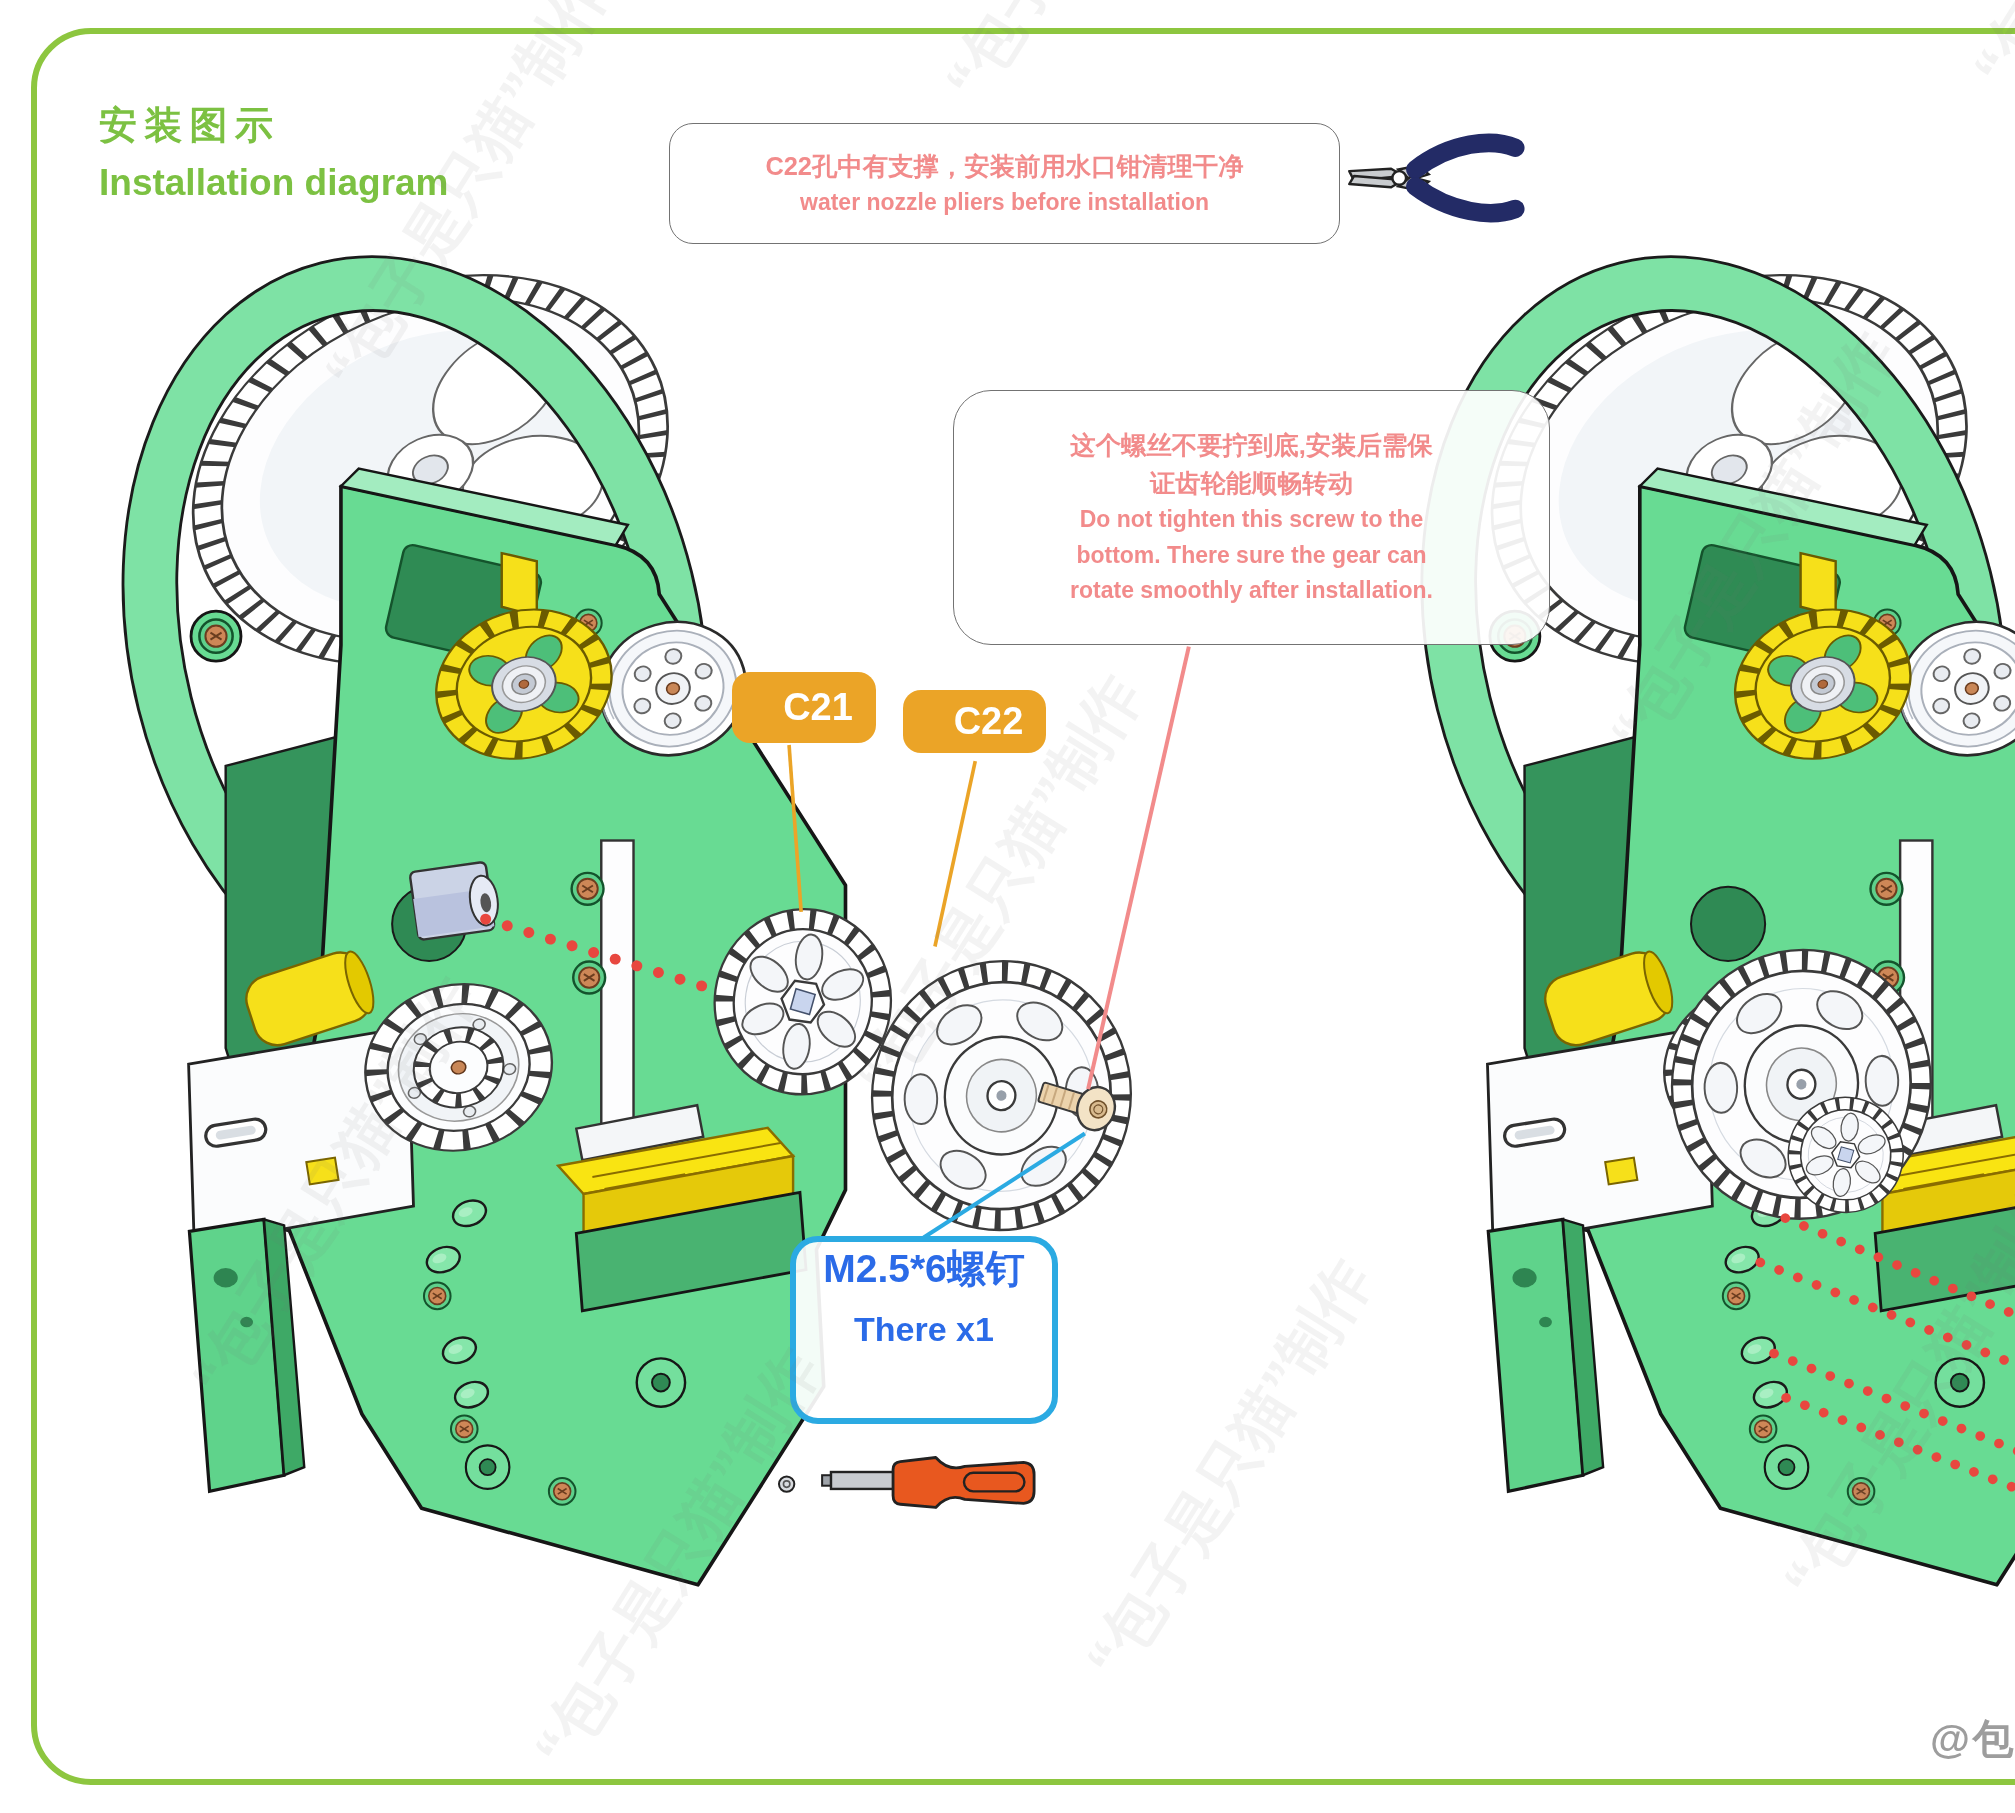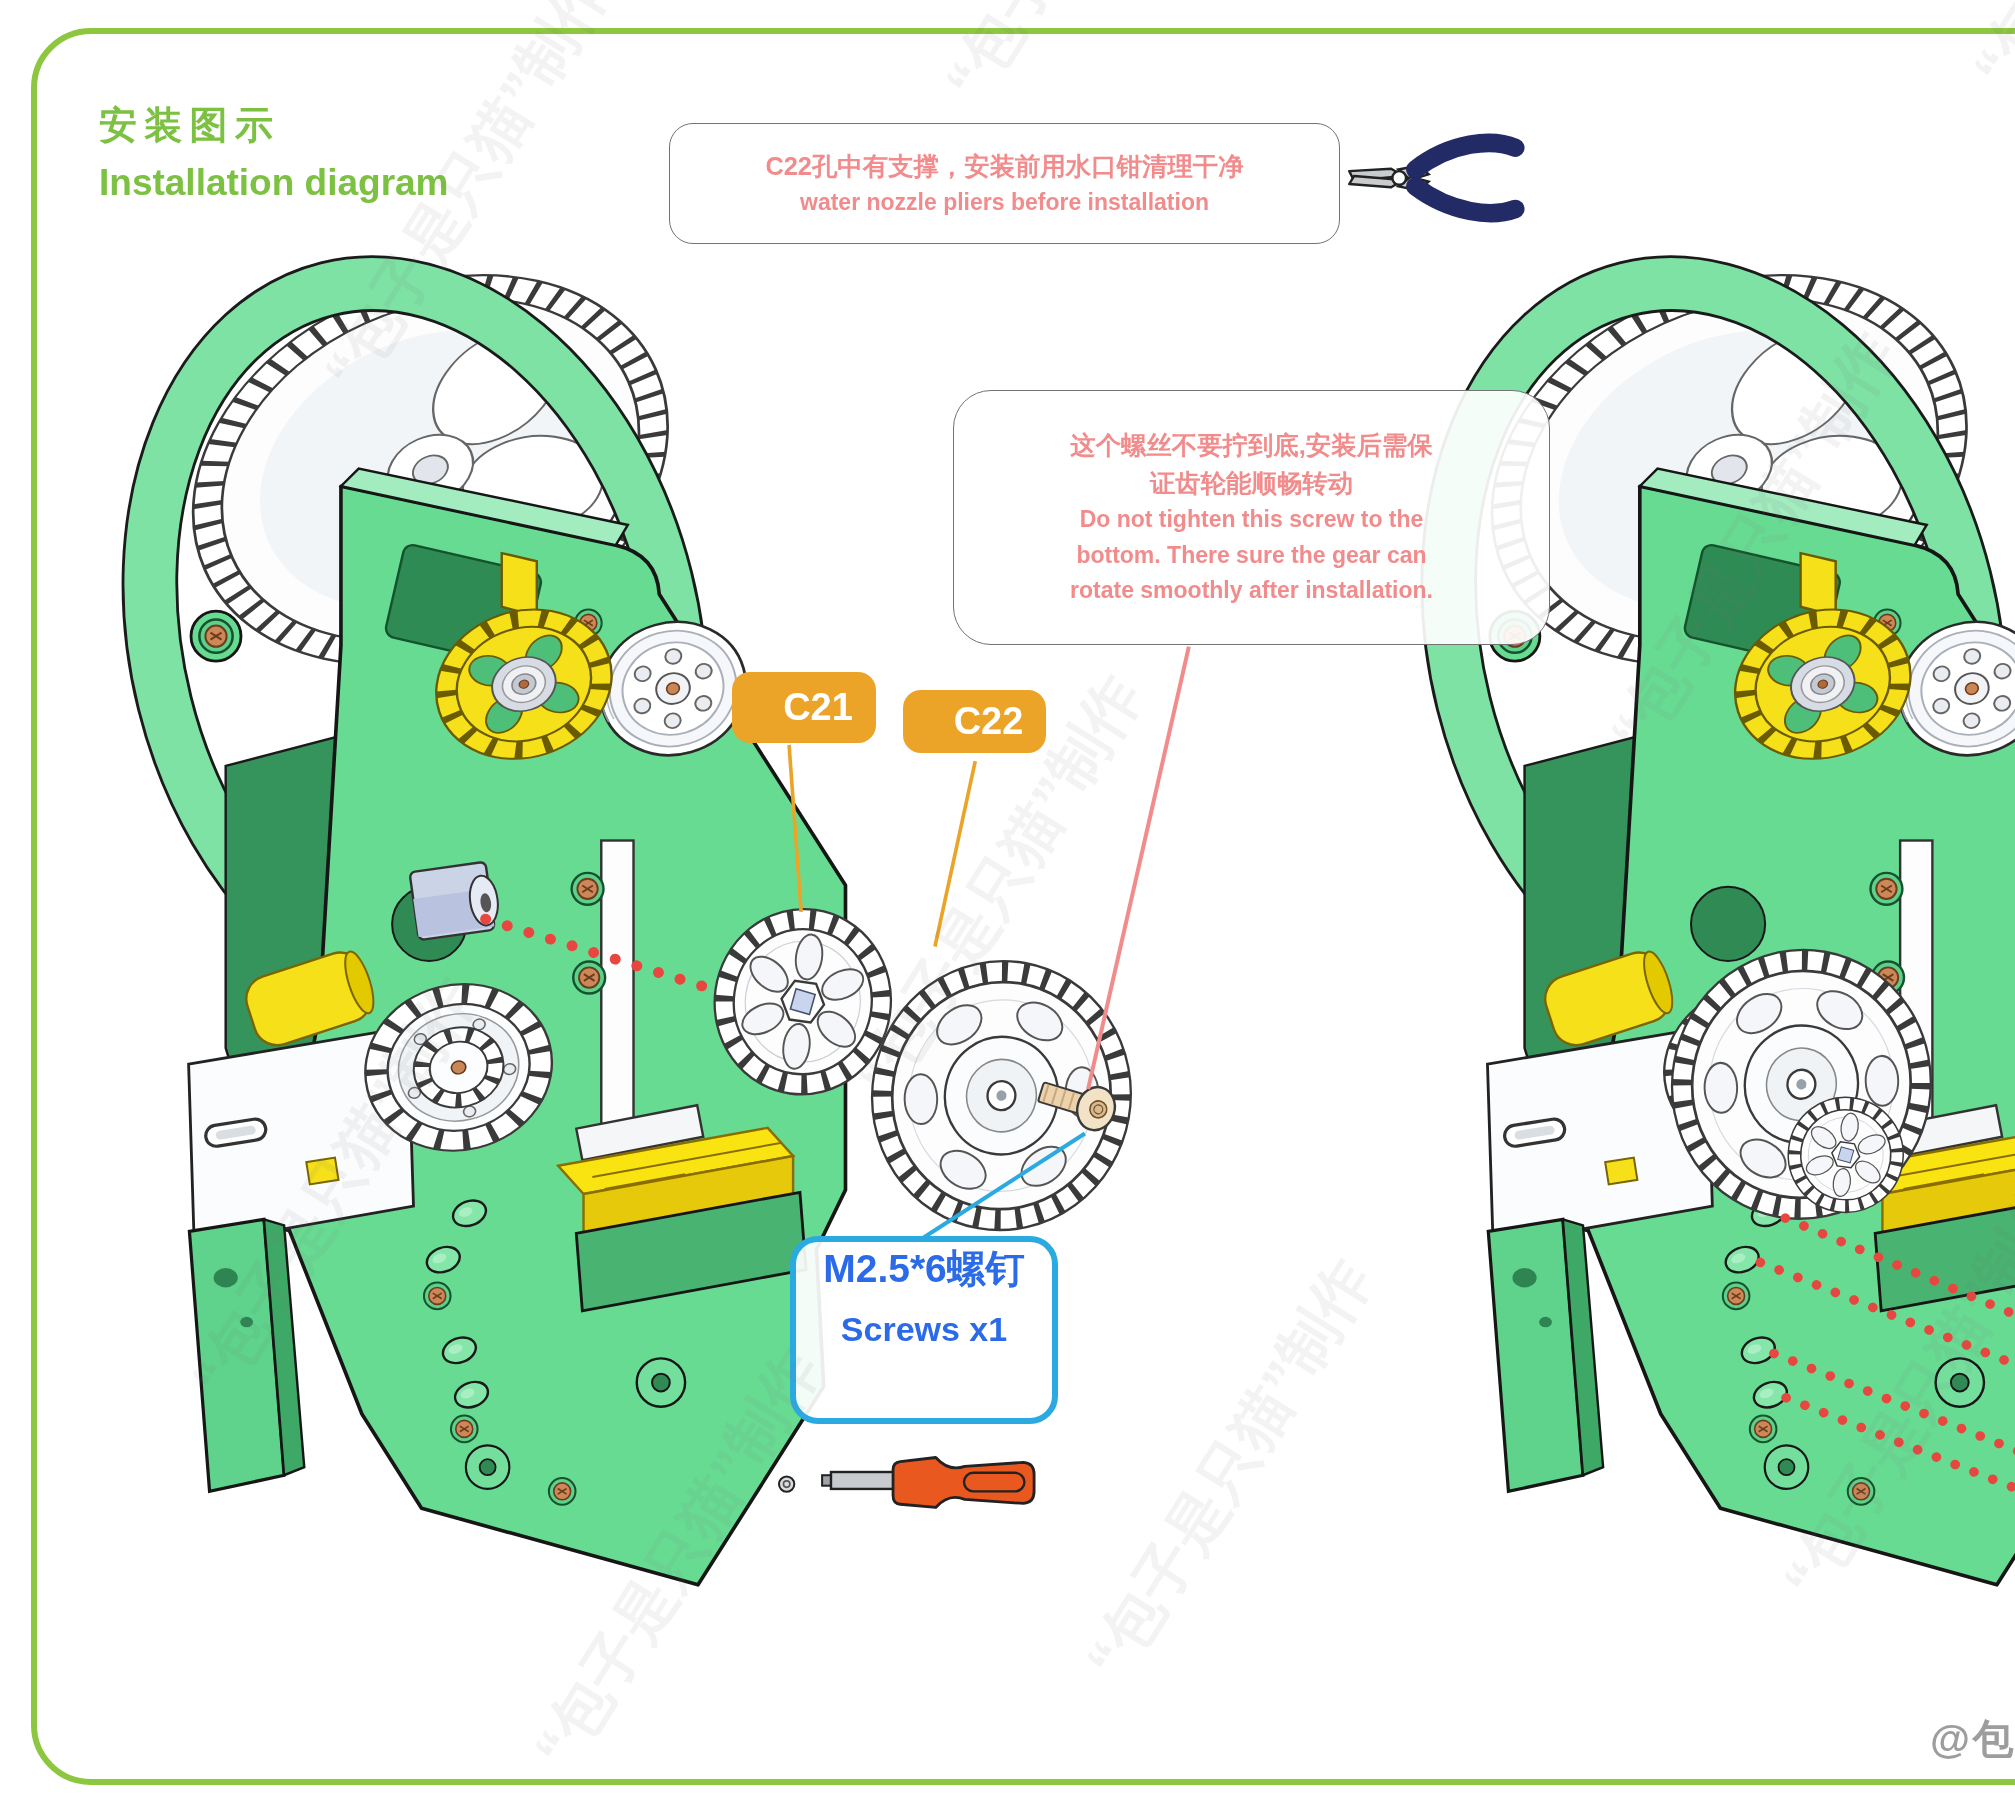--- a/index.html
+++ b/index.html
@@ -434,21 +434,21 @@
   <div class="en">Do not tighten this screw to the</div>
   <div class="en">bottom. There sure the gear can</div>
   <div class="en">rotate smoothly after installation.</div>
 </div>
 
 <div class="part-label label-c21">C21</div>
 <div class="part-label label-c22">C22</div>
 
 <div class="screws-box">
   <div class="zh">M2.5*6螺钉</div>
-  <div class="en">Screws x1</div>
+  <div class="en">There x1</div>
 </div>
 
 <div class="credit">@包子是只猫</div>
 
 <span class="wm" style="left:927px; top:73px;">“包子是只猫”制作</span>
 <span class="wm" style="left:1955px; top:60px;">“包子是只猫”制作</span>
 <span class="wm" style="left:306px;  top:363px;">“包子是只猫”制作</span>
 
 <span class="wm" style="left:1592px; top:725px;">“包子是只猫”制作</span>
 <span class="wm" style="left:838px; top:1068px;">“包子是只猫”制作</span>

